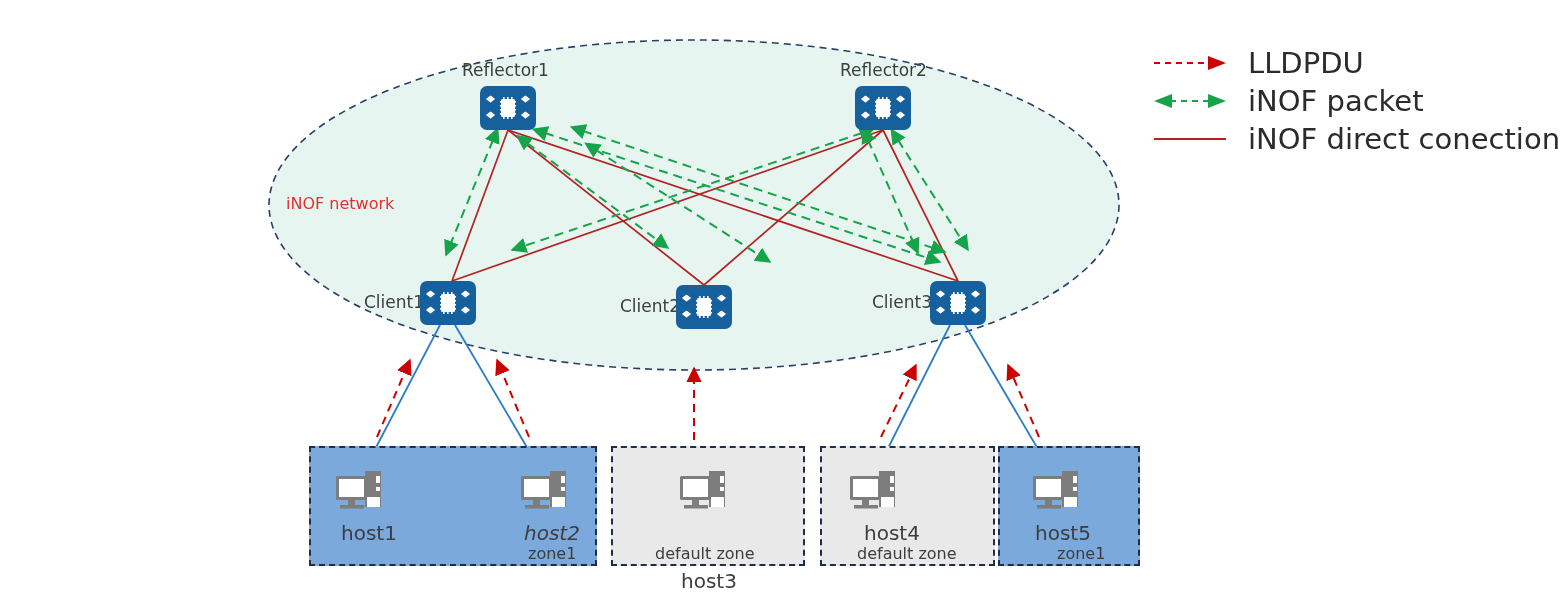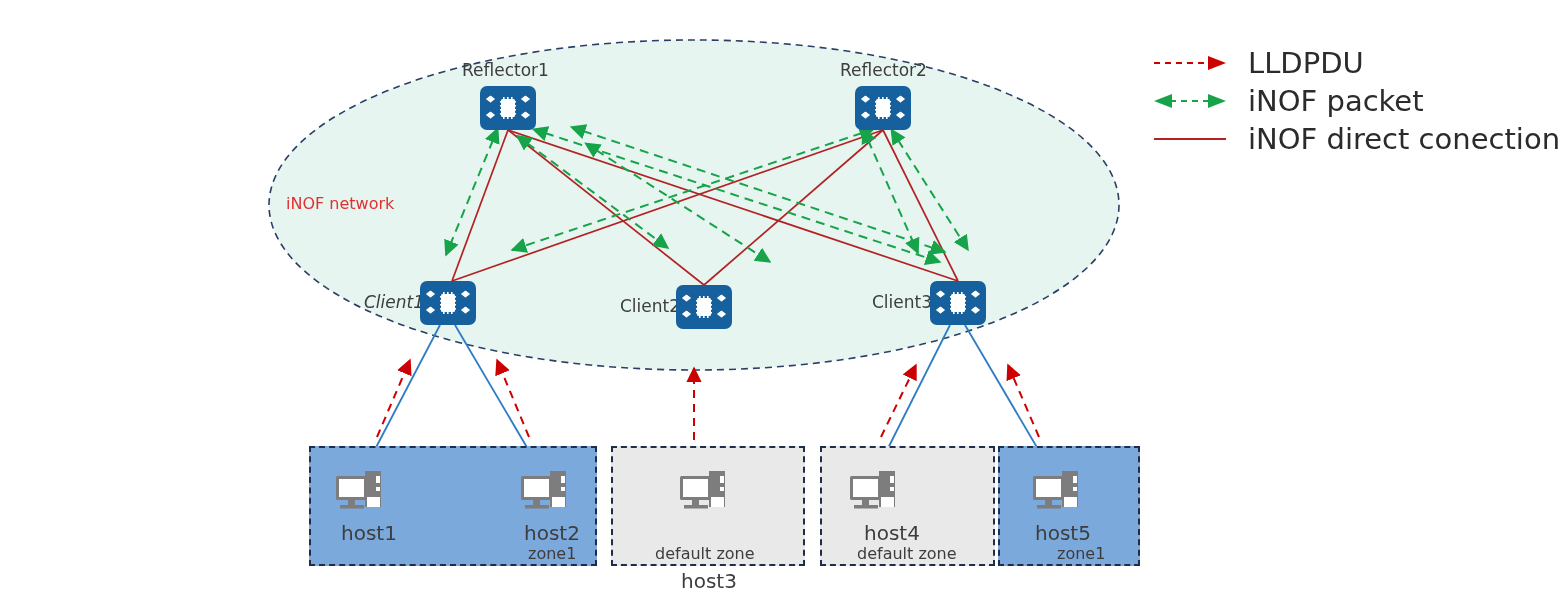--- a/index.html
+++ b/index.html
@@ -122,21 +122,21 @@
           <rect x="27" y="11" width="1.6" height="22"></rect>
         <rect x="31" y="11" width="1.6" height="22"></rect>
         <path d="M7,13 h7 M7,13 l3,-2.4 v4.8 z M14,13 l-3,-2.4 v4.8 z" stroke="#fff" stroke-width="1.4"></path>
         <path d="M7,29 h7 M7,29 l3,-2.4 v4.8 z M14,29 l-3,-2.4 v4.8 z" stroke="#fff" stroke-width="1.4"></path>
         <path d="M42,13 h7 M42,13 l3,-2.4 v4.8 z M49,13 l-3,-2.4 v4.8 z" stroke="#fff" stroke-width="1.4"></path>
         <path d="M42,29 h7 M42,29 l3,-2.4 v4.8 z M49,29 l-3,-2.4 v4.8 z" stroke="#fff" stroke-width="1.4"></path>
       </g>
     </svg>
   </div>
 
-  <div class="nlabel" style="left:364px;top:292px;font-style:italic;">Client1</div>
+  <div class="nlabel" style="left:364px;top:292px;">Client1</div>
   <div class="node" style="left:420px;top:281px;">
     <svg width="56" height="44" viewBox="0 0 56 44">
       <g fill="#ffffff">
         <rect x="21" y="13" width="14" height="18" rx="1.5"></rect>
         <rect x="20" y="15" width="16" height="1.6"></rect>
           <rect x="20" y="19" width="16" height="1.6"></rect>
         <rect x="20" y="23" width="16" height="1.6"></rect>
           <rect x="20" y="27" width="16" height="1.6"></rect>
         <rect x="23" y="11" width="1.6" height="22"></rect>
           <rect x="27" y="11" width="1.6" height="22"></rect>
@@ -208,21 +208,21 @@
       <rect x="32" y="4" width="16" height="36" fill="#7D7D7D"></rect>
       <rect x="43" y="9" width="4" height="7" fill="#ffffff"></rect>
       <rect x="43" y="20" width="4" height="4" fill="#ffffff"></rect>
       <rect x="34" y="30" width="13" height="10" fill="#ffffff"></rect>
       <rect x="3" y="9" width="31" height="24" rx="1.5" fill="#7D7D7D"></rect>
       <rect x="6" y="12" width="25" height="18" fill="#ffffff"></rect>
       <rect x="15" y="33" width="7" height="5" fill="#7D7D7D"></rect>
       <rect x="7" y="38" width="24" height="3.5" fill="#7D7D7D"></rect>
     </svg>
   </div>
-  <div class="hlabel" style="left:524px;top:521px;">host2</div>
+  <div class="hlabel" style="left:524px;top:521px;font-style:italic;">host2</div>
   <div class="zlabel" style="left:528px;top:544px;">zone1</div>
 
   <div class="zonebox zone-gray" style="left:611px;top:446px;width:194px;height:120px;"></div>
   <div class="hostwrap" style="left:677px;top:467px;">
     <svg width="60" height="52" viewBox="0 0 60 52">
       <rect x="32" y="4" width="16" height="36" fill="#7D7D7D"></rect>
       <rect x="43" y="9" width="4" height="7" fill="#ffffff"></rect>
       <rect x="43" y="20" width="4" height="4" fill="#ffffff"></rect>
       <rect x="34" y="30" width="13" height="10" fill="#ffffff"></rect>
       <rect x="3" y="9" width="31" height="24" rx="1.5" fill="#7D7D7D"></rect>

